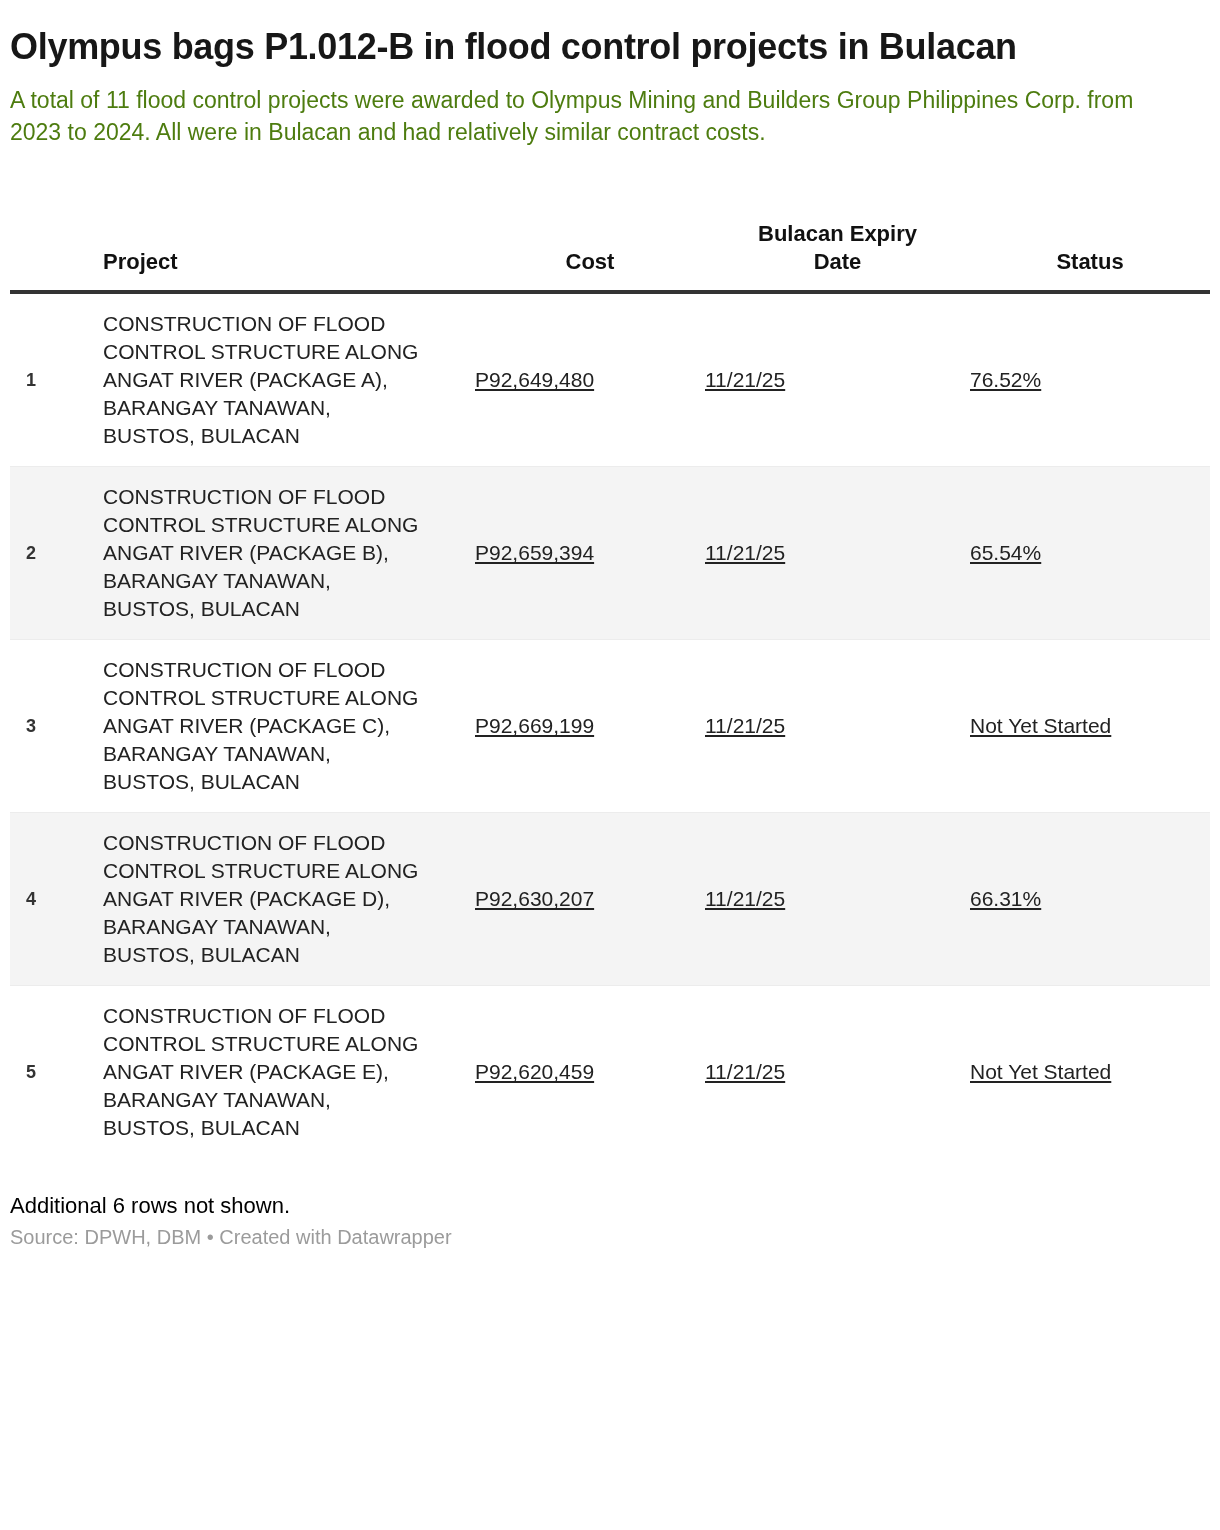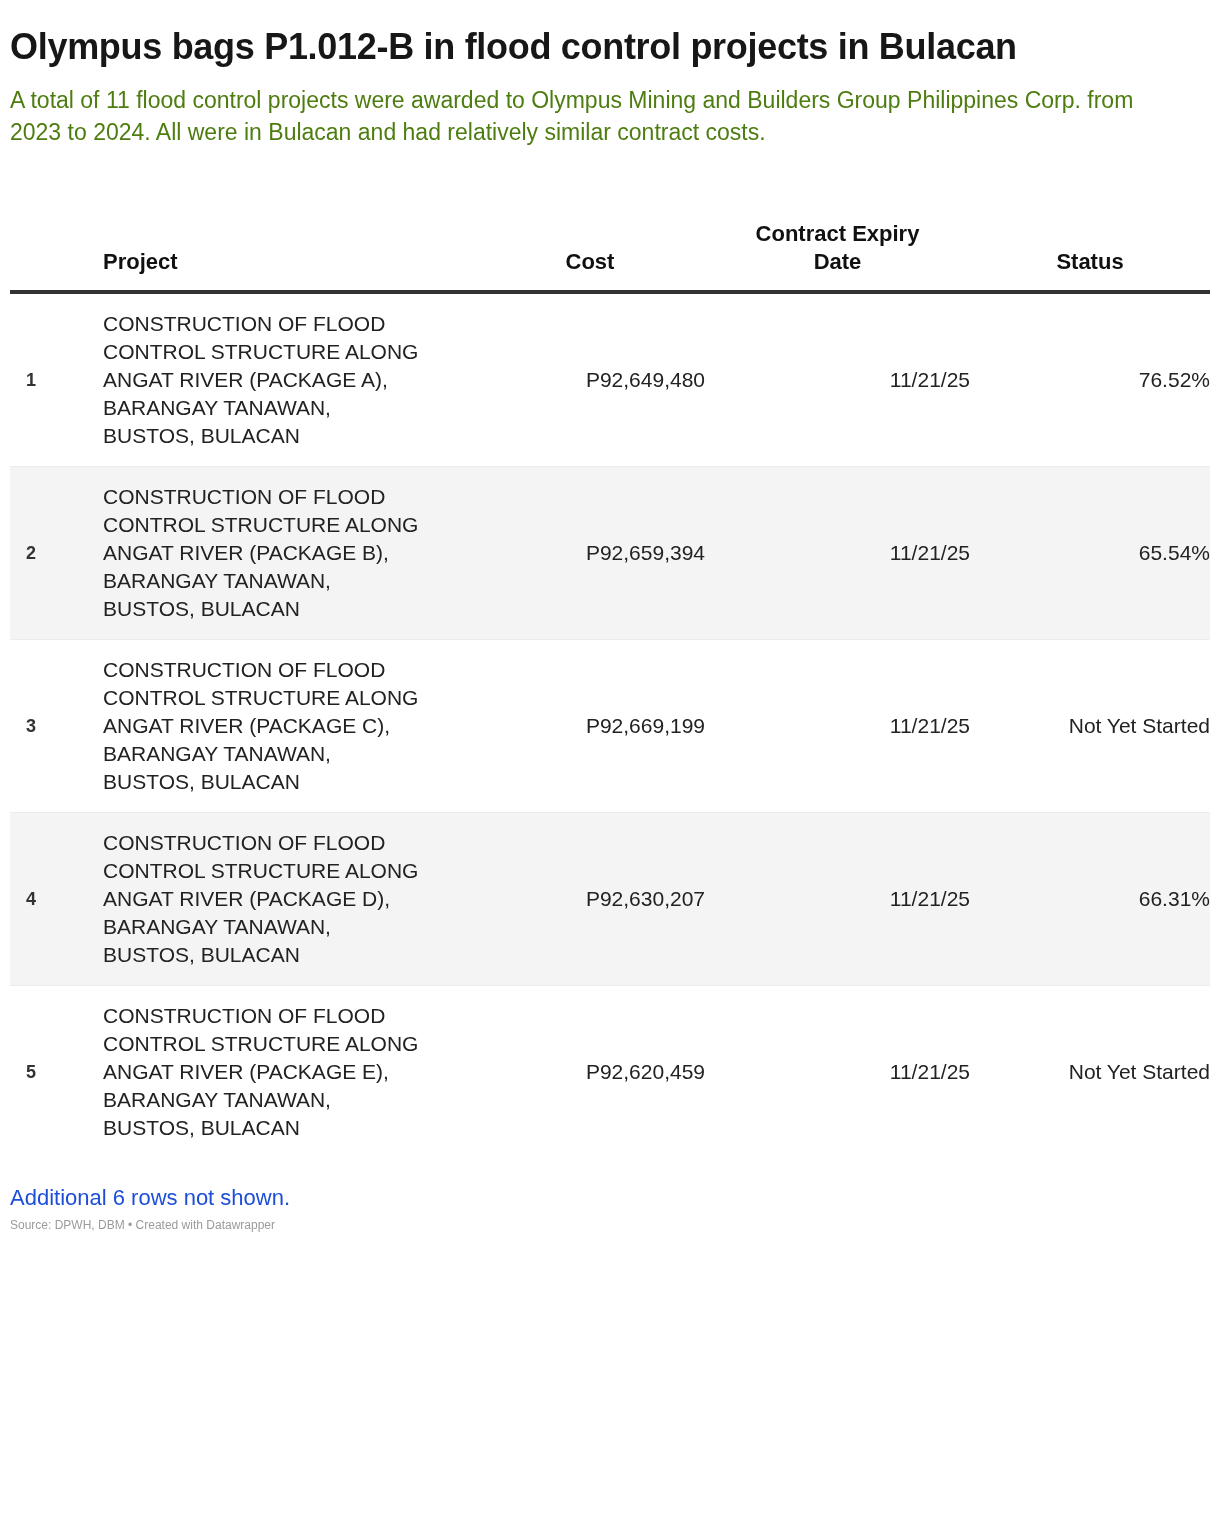--- a/index.html
+++ b/index.html
@@ -73,38 +73,38 @@
     text-align: left;
     padding-left: 16px;
   }
   td.project {
     text-align: left;
     line-height: 28px;
     padding-left: 8px;
     padding-right: 55px;
     margin-left: 40px;
   }
-  td.cost, td.date, td.status { text-align: right; }
+  td.cost, td.date, td.status { text-align: left; text-decoration: underline; }
 
   .note {
-    margin-top: 27px;
+    margin-top: 35px;
     font-size: 22px;
-    color: #1d4ed8;
+    color: #000000;
   }
   .footnote {
     margin-top: 46px;
     font-size: 22px;
     font-style: italic;
     color: #666666;
     line-height: 1.45;
     max-width: 1200px;
   }
   .source-line {
     margin-top: 7px;
-    font-size: 12px;
+    font-size: 20px;
     color: #9b9b9b;
   }
   .source-line a {
     color: #9b9b9b;
     text-decoration: none;
     cursor: pointer;
   }
 </style>
 </head>
 <body>
@@ -122,21 +122,21 @@
         <col class="c-cost">
         <col class="c-date">
         <col class="c-status">
     </colgroup>
     <thead>
       <tr>
         <th></th>
         <th class="h-project">Project</th>
         <th class="h-cost">Cost</th>
         <th class="h-date">
-          <span class="wrap-limit">Contract Expiry Date</span>
+          <span class="wrap-limit">Bulacan Expiry Date</span>
         </th>
         <th class="h-status">Status</th>
       </tr>
     </thead>
     <tbody>
       <tr>
         <td class="num">1</td>
         <td class="project">CONSTRUCTION OF FLOOD CONTROL STRUCTURE ALONG ANGAT RIVER (PACKAGE A), BARANGAY TANAWAN, BUSTOS, BULACAN</td>
         <td class="cost">P92,649,480</td>
         <td class="date">11/21/25</td>

